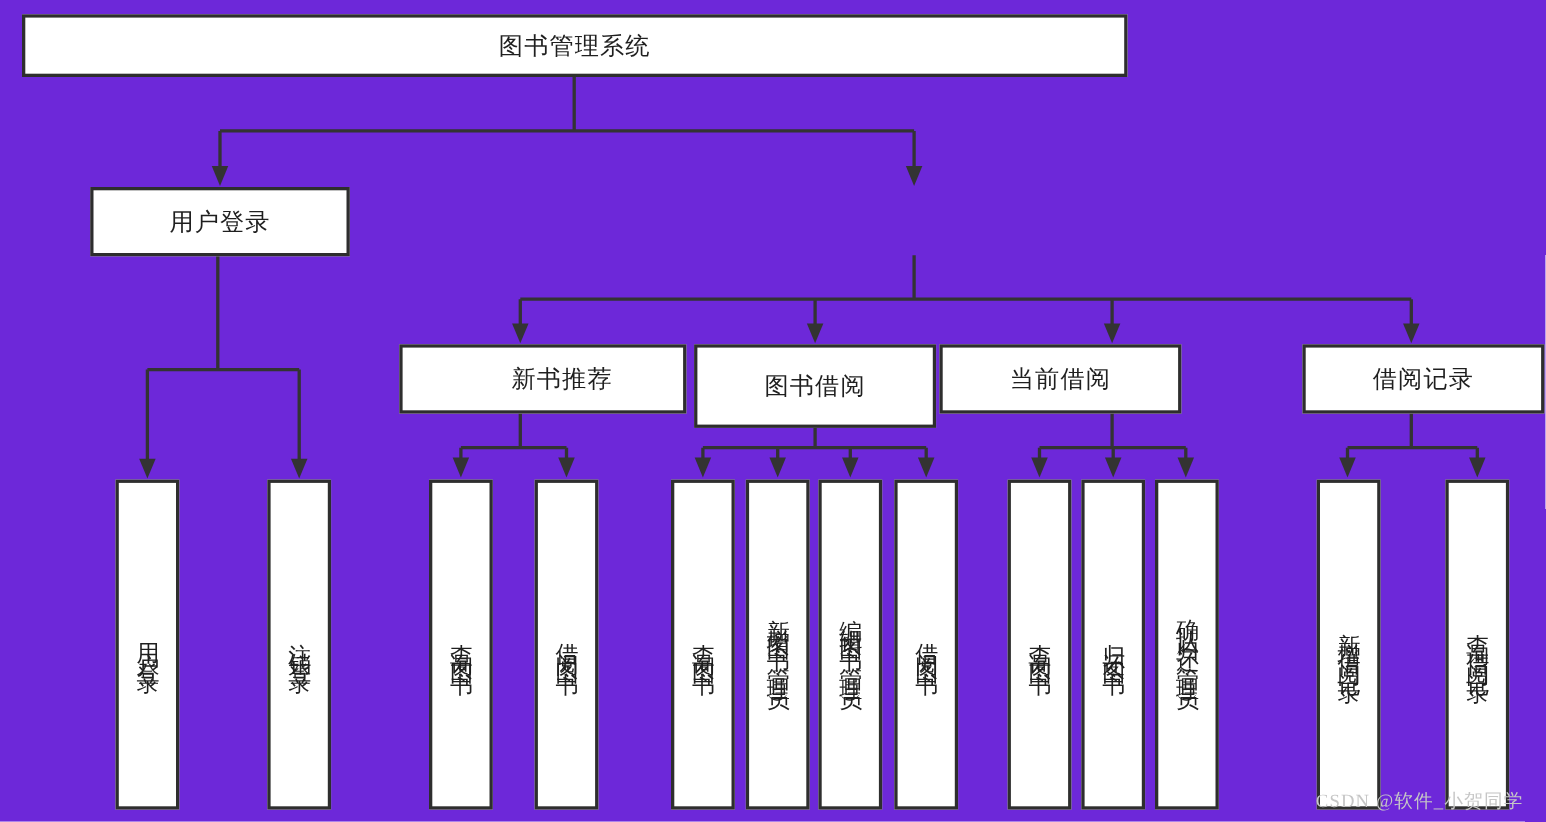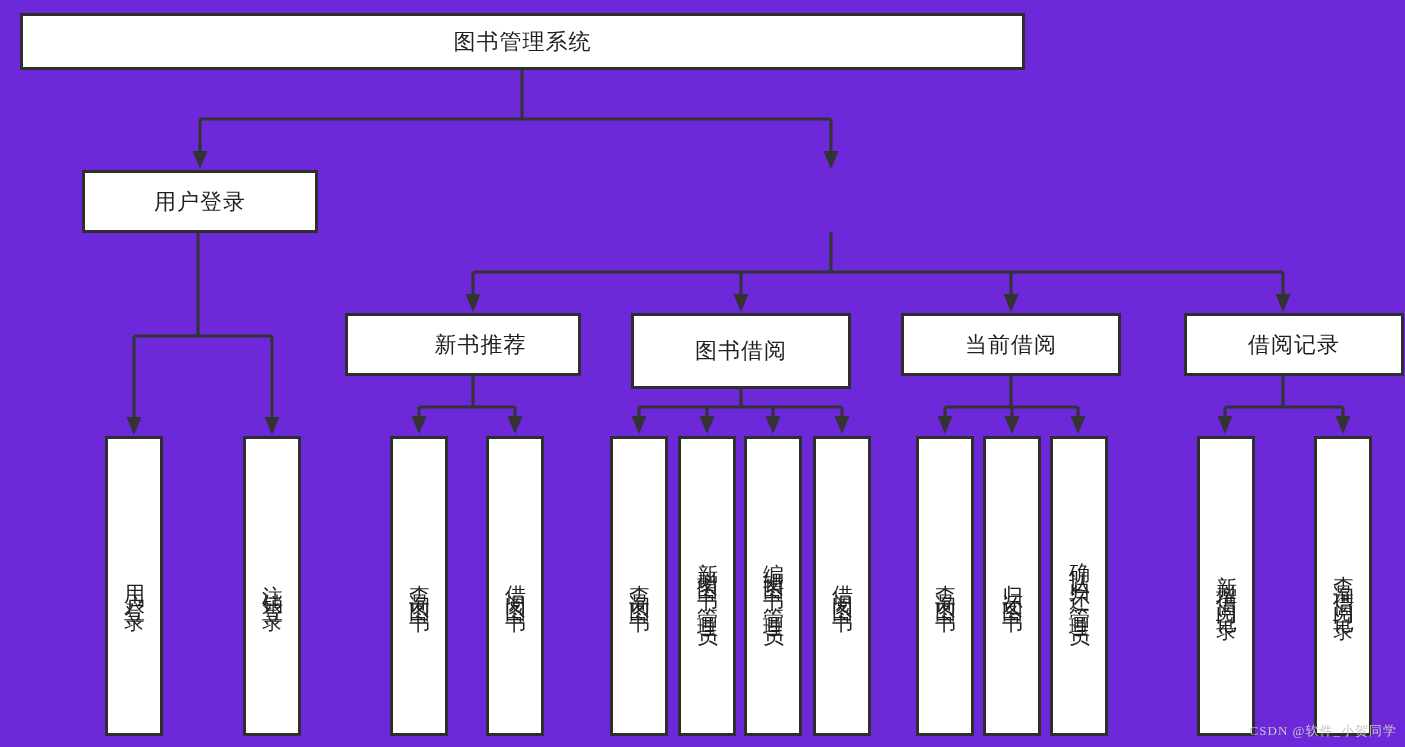--- a/index.html
+++ b/index.html
@@ -54,23 +54,23 @@
     writing-mode: vertical-rl;
     text-orientation: mixed;
     font-size: 21px;
     letter-spacing: 9px;
     line-height: 1;
     color: #1f1f1f;
     white-space: nowrap;
   }
   .watermark {
     position: absolute;
-    right: 8px;
+    right: 20px;
     bottom: 7px;
-    font-size: 13px;
+    font-size: 17px;
     color: #c6c6c6;
     letter-spacing: 1px;
   }
 </style>
 </head>
 <body>
 
 <div class="stage">
 
   <svg class="connectors" viewBox="0 0 1405 747" xmlns="http://www.w3.org/2000/svg">
@@ -120,23 +120,23 @@
       <path d="M1283 375 V407 M1225 407 H1343 M1225 407 V417 M1343 407 V417"></path>
       <polygon points="1217.5,416 1232.5,416 1225,434"></polygon>
       <polygon points="1335.5,416 1350.5,416 1343,434"></polygon>
     </g>
   </svg>
 
   <div class="hbox" style="left:20px; top:13px; width:1005px; height:57px;">图书管理系统</div>
 
   <div class="hbox" style="left:82px; top:170px; width:236px; height:63px;">用户登录</div>
 
-  <div class="hbox" style="left:345px; top:313px; width:236px; height:63px;padding-left:35px;">新书推荐</div>
+  <div class="hbox" style="left:363px; top:313px; width:261px; height:63px;padding-left:35px;">新书推荐</div>
   <div class="hbox" style="left:631px; top:313px; width:220px; height:76px;">图书借阅</div>
-  <div class="hbox" style="left:901px; top:313px; width:220px; height:63px;">当前借阅</div>
+  <div class="hbox" style="left:854px; top:313px; width:220px; height:63px;">当前借阅</div>
   <div class="hbox" style="left:1184px; top:313px; width:220px; height:63px;">借阅记录</div>
 
   <div class="vbox" style="left:105px;">
     <span>用户登录</span>
   </div>
   <div class="vbox" style="left:243px;">
     <span>注销登录</span>
   </div>
 
   <div class="vbox" style="left:390px;">

